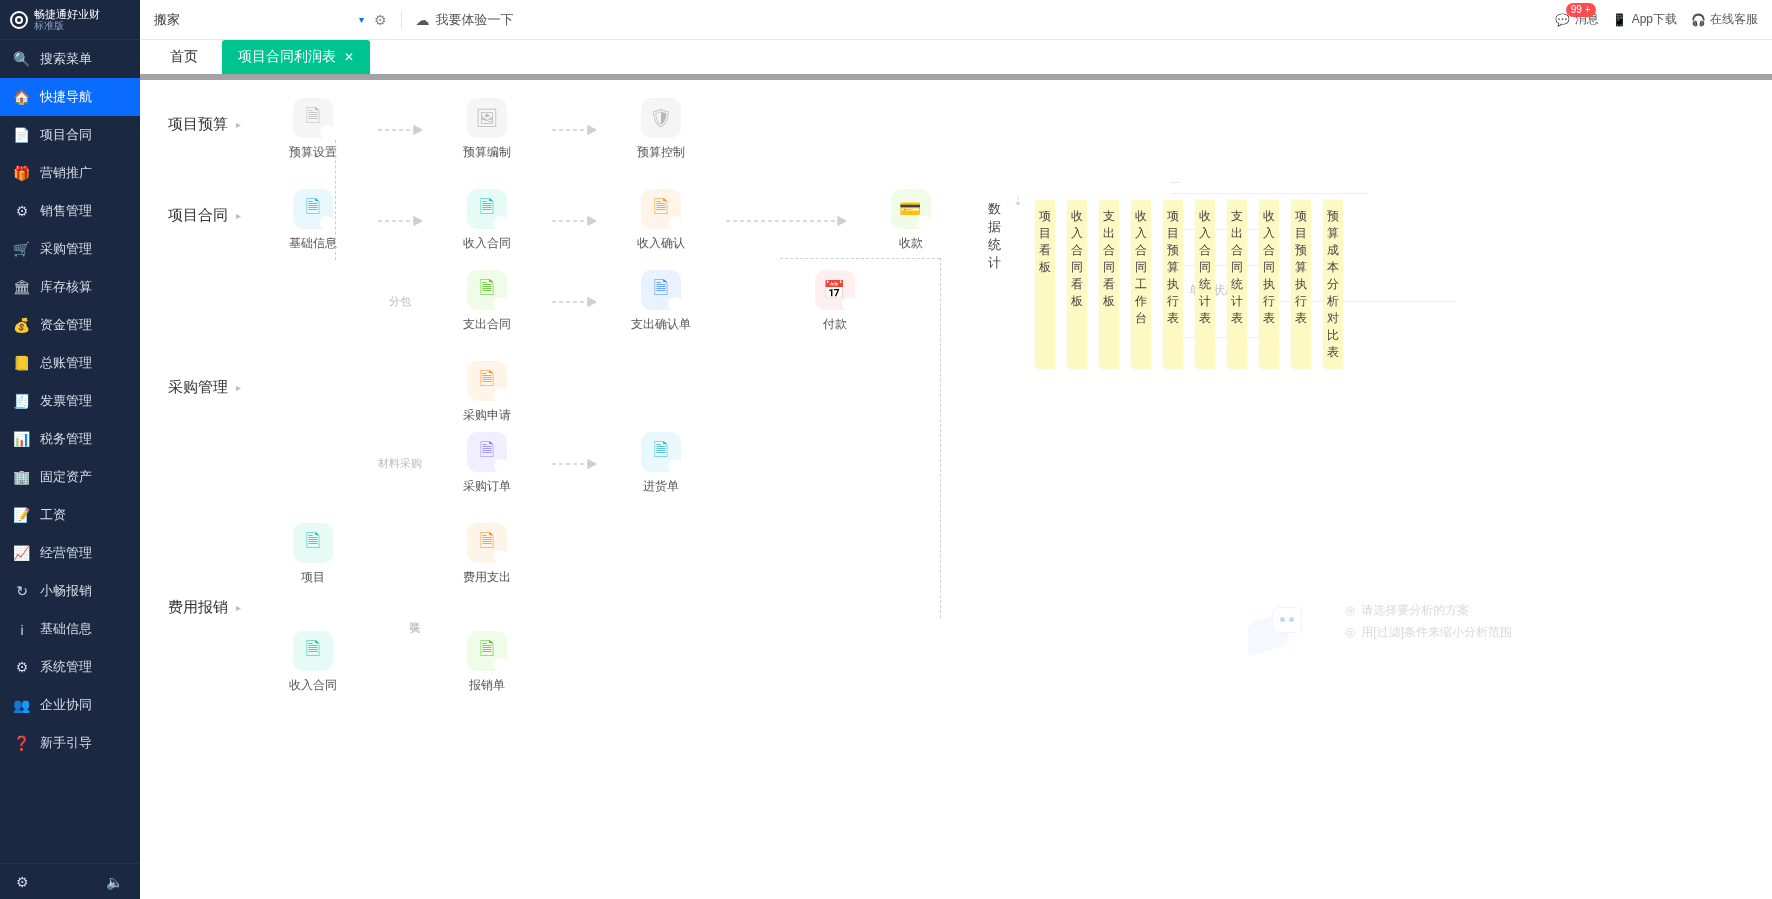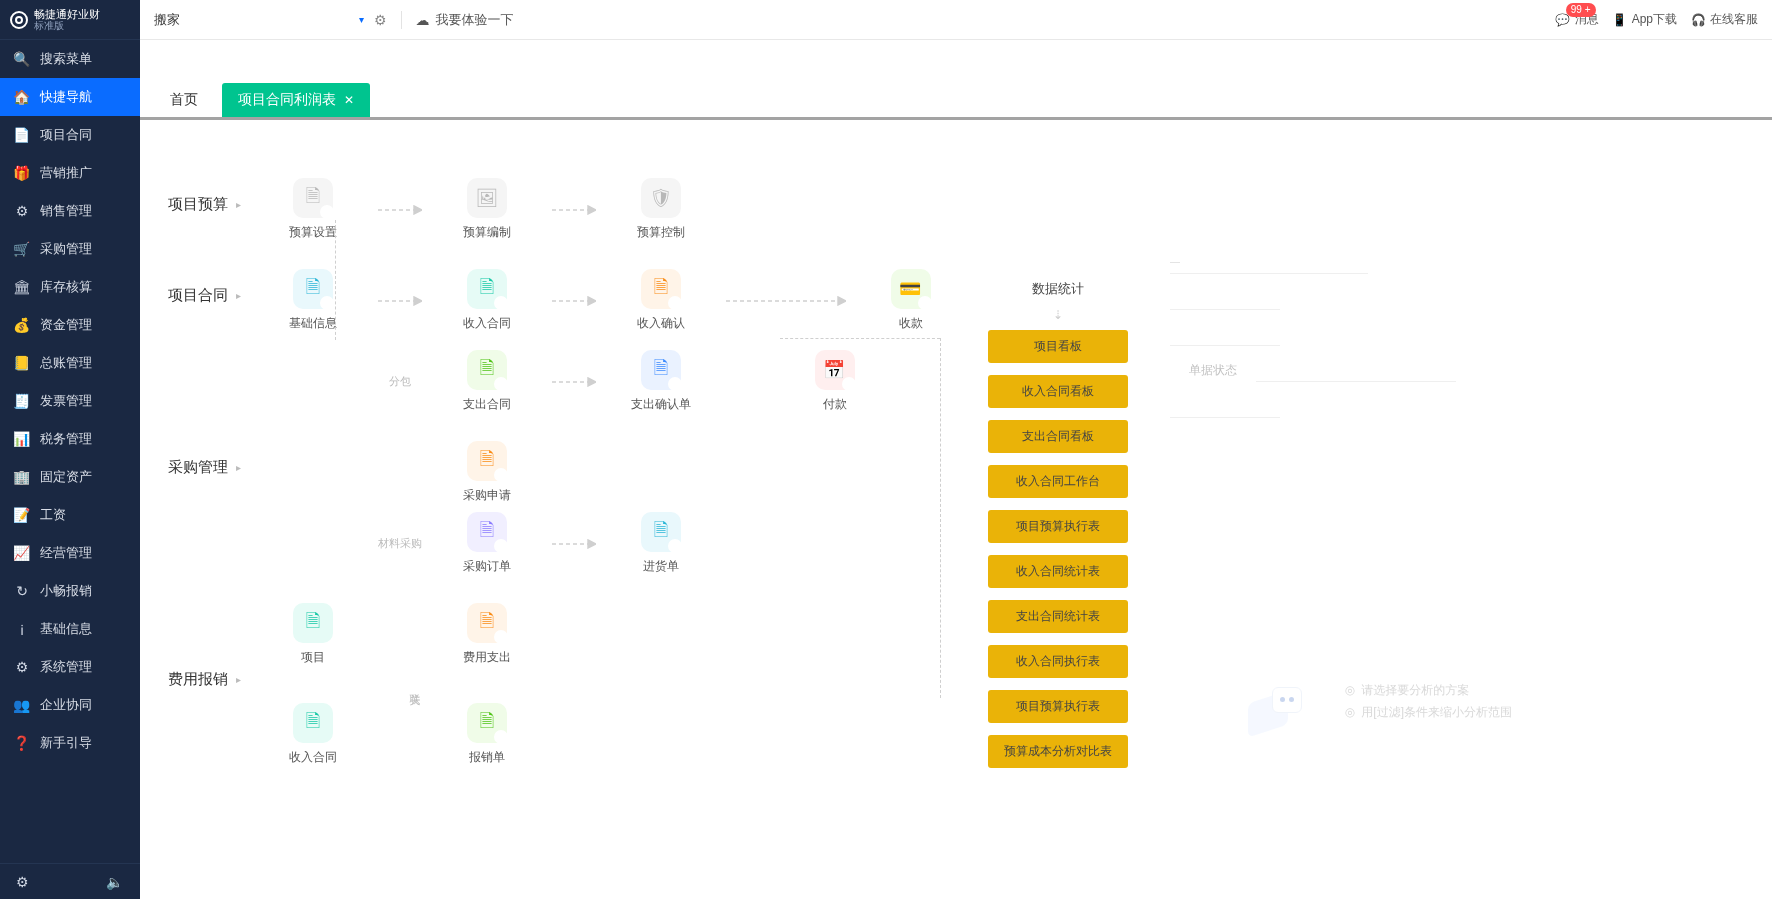--- a/index.html
+++ b/index.html
@@ -17,37 +17,37 @@
 .brand .t2 { font-size: 10px; color: #8fa0bd; }
 .nav { flex: 1; overflow: auto; }
 .nav-item { display:flex; align-items:center; gap:10px; padding: 10px 14px; font-size: 13px; cursor: pointer; white-space: nowrap; }
 .nav-item .nico { width:16px; height:16px; display:inline-flex; align-items:center; justify-content:center; font-size:14px; color:#cfd6e3; }
 .nav-item.active { background: #0a6cff; color: #fff; }
 .nav-item.active .nico { color:#fff; }
 .sidebar-footer { display:flex; justify-content:space-between; align-items:center; padding:8px 16px; border-top:1px solid #243552; height:36px; }
 .sidebar-footer .fico { color:#cfd6e3; font-size:14px; cursor:pointer; }
 
 
-.main { flex:1; display:flex; flex-direction:column; min-width:0;gap:40px; }
+.main { flex:1; display:flex; flex-direction:column; min-width:0; }
 .topbar { height:40px; display:flex; align-items:center; padding:0 14px; gap:10px; border-bottom:1px solid #e8e8e8; }
 .search-box { flex:0 0 210px; display:flex; align-items:center; color:#999; font-size:12px; position:relative; }
 .search-box input { width:100%; border:none; outline:none; font-size:13px; color:#333; }
 .search-caret { color:#0a6cff; font-size:10px; margin-left:6px; }
 .top-ico { color:#888; cursor:pointer; font-size:14px; }
 .top-divider { width:1px; height:18px; background:#e3e3e3; margin:0 4px; }
 .try-link { display:flex; align-items:center; gap:6px; color:#555; font-size:13px; cursor:pointer; white-space:nowrap; }
 .try-link .cloud { font-size:14px; }
 .top-spacer { flex:1; }
 .top-right { display:flex; align-items:center; gap:14px; }
 .top-right .item { display:flex; align-items:center; gap:4px; font-size:12px; color:#555; cursor:pointer; }
 .badge { position:absolute; top:-8px; left:10px; background:#ff4d4f; color:#fff; font-size:10px; padding:0 5px; border-radius:8px; line-height:14px; }
 .msg-wrap { position:relative; }
 
 
-.tabs { height:40px; display:flex; align-items:flex-end; padding:0 14px; gap:8px; border-bottom:3px solid #a3a3a3; }
+.tabs { height:40px; display:flex; align-items:flex-end; padding:0 14px; gap:8px; border-bottom:6px solid #a3a3a3; }
 .tab { padding:8px 16px; font-size:14px; color:#333; cursor:pointer; border-radius:3px 3px 0 0; }
 .tab.plain { background:transparent; }
 .tab.active { background:#00c48f; color:#fff; display:flex; align-items:center; gap:8px; }
 .tab .close { font-size:12px; cursor:pointer; }
 
 
 .content { position:relative; flex:1; overflow:hidden; background:#fff; }
 
 
 .bg-form { position:absolute; inset:0; padding:16px 28px 0 28px; color:#555; }
@@ -103,24 +103,24 @@
 .c-cyan   { color:#2bb6d6; background:#e9f8fc; }
 .clabel { font-size:12px; color:#555; white-space:nowrap; }
 
 .arrow { flex:0 0 44px; height:40px; display:flex; align-items:center; justify-content:center; }
 .arrow svg line, .arrow svg path { stroke:#cfcfcf; stroke-width:1.4; fill:none; }
 .arrow.dashed svg line { stroke-dasharray:4 3; }
 .arrow .head { fill:#cfcfcf; }
 .mini-label { font-size:11px; color:#bbb; text-align:center; width:44px; }
 
 
-.btn-col { position:absolute; right:42px; top:120px; width:140px; display:flex; flex-direction:column; gap:12px; }
+.btn-col { position:absolute; right:42px; top:120px; width:140px; display:flex; flex-direction:row; gap:12px; }
 .btn-col .btitle { text-align:center; font-size:13px; color:#444; margin-bottom:4px; }
 .btn-col .down-arrow { text-align:center; color:#ccc; font-size:12px; margin:-6px 0 -4px; }
-.pbtn { background:#eab308; color:#444; font-size:12px; text-align:center; padding:8px 4px; border-radius:3px; cursor:pointer; }
+.pbtn { background:#fef9c3; color:#444; font-size:12px; text-align:center; padding:8px 4px; border-radius:3px; cursor:pointer; }
 
 
 .vconn { position:absolute; border-left:1.4px dashed #cfcfcf; }
 .hconn { position:absolute; border-top:1.4px dashed #cfcfcf; }
 
 </style>
 </head>
 <body>
 
 <div class="app">
@@ -570,21 +570,21 @@
             <div class="cell">
                 <div class="iconbox c-teal">🗎</div>
                 <div class="clabel">项目</div>
               </div>
             <div style="width:44px"></div>
             <div class="cell">
                 <div class="iconbox c-orange plus">🗎</div>
                 <div class="clabel">费用支出</div>
               </div>
           </div>
-          <div class="frow" style="margin-top:4px">
+          <div class="frow" style="margin-top:12px">
             <div class="cell narrow">
                 <div class="sec-head">
                   <span>费用报销</span>
                   <span class="caret">▸</span>
                 </div>
               </div>
             <div class="cell"></div>
             <div style="width:44px">
                 <div class="mini-label" style="writing-mode:vertical-rl">关联</div>
               </div>

